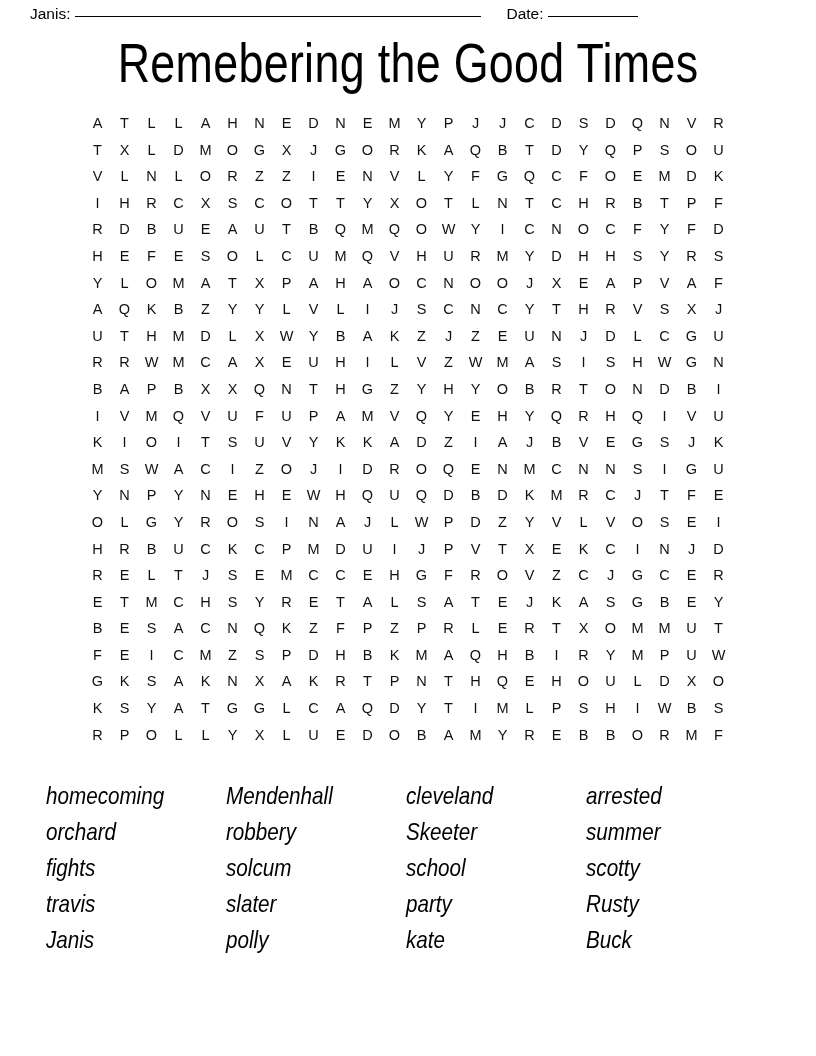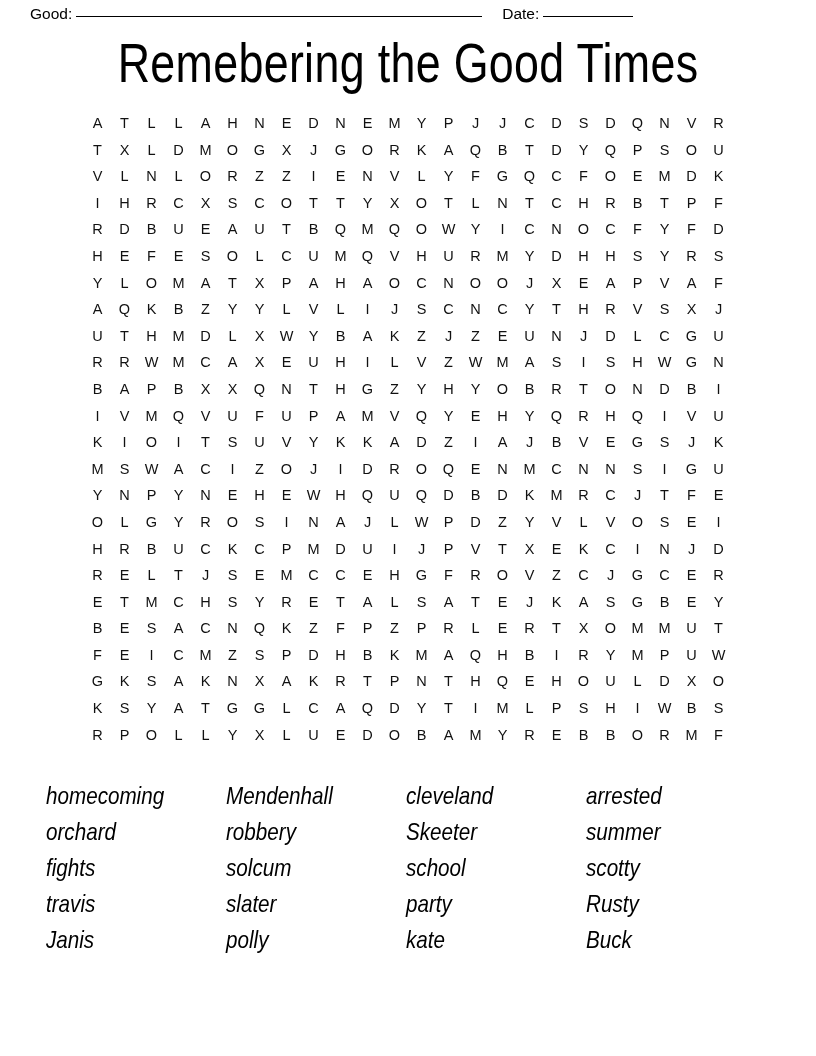--- a/index.html
+++ b/index.html
@@ -49,21 +49,21 @@
   .field-rule {
     display: inline-block;
     border-bottom: 1.3px solid #000;
     height: 1px;
     margin-left: 4px;
     position: relative;
     top: -2px;
   }
   .field-name  { flex: 0 0 auto; }
   .rule-name   { width: 406px; }
-  .field-date  { margin-left: 20px; }
+  .field-date  { margin-left: 26px; }
   .rule-date   { width: 90px; }
 
   
   .title {
     position: absolute;
     left: 0;
     top: 32px;
     width: 816px;
     text-align: center;
     font-family: "Liberation Sans Narrow", "Liberation Sans", sans-serif;
@@ -121,21 +121,21 @@
     white-space: nowrap;
   }
 </style>
 </head>
 <body>
 
 <div class="page">
 
   <div class="header-row">
     <div class="field field-name">
-      <span class="field-label">Good:</span>
+      <span class="field-label">Janis:</span>
       <span class="field-rule rule-name"></span>
     </div>
     <div class="field field-date">
       <span class="field-label">Date:</span>
       <span class="field-rule rule-date"></span>
     </div>
   </div>
 
   <div class="title">Remebering the Good Times</div>
 

